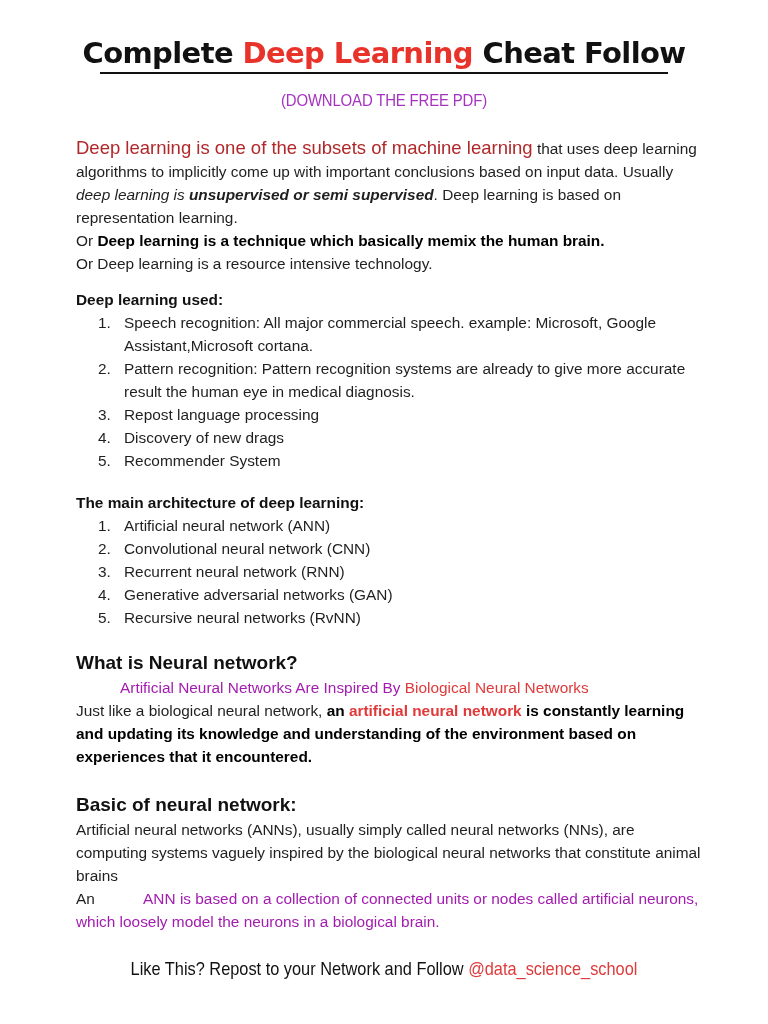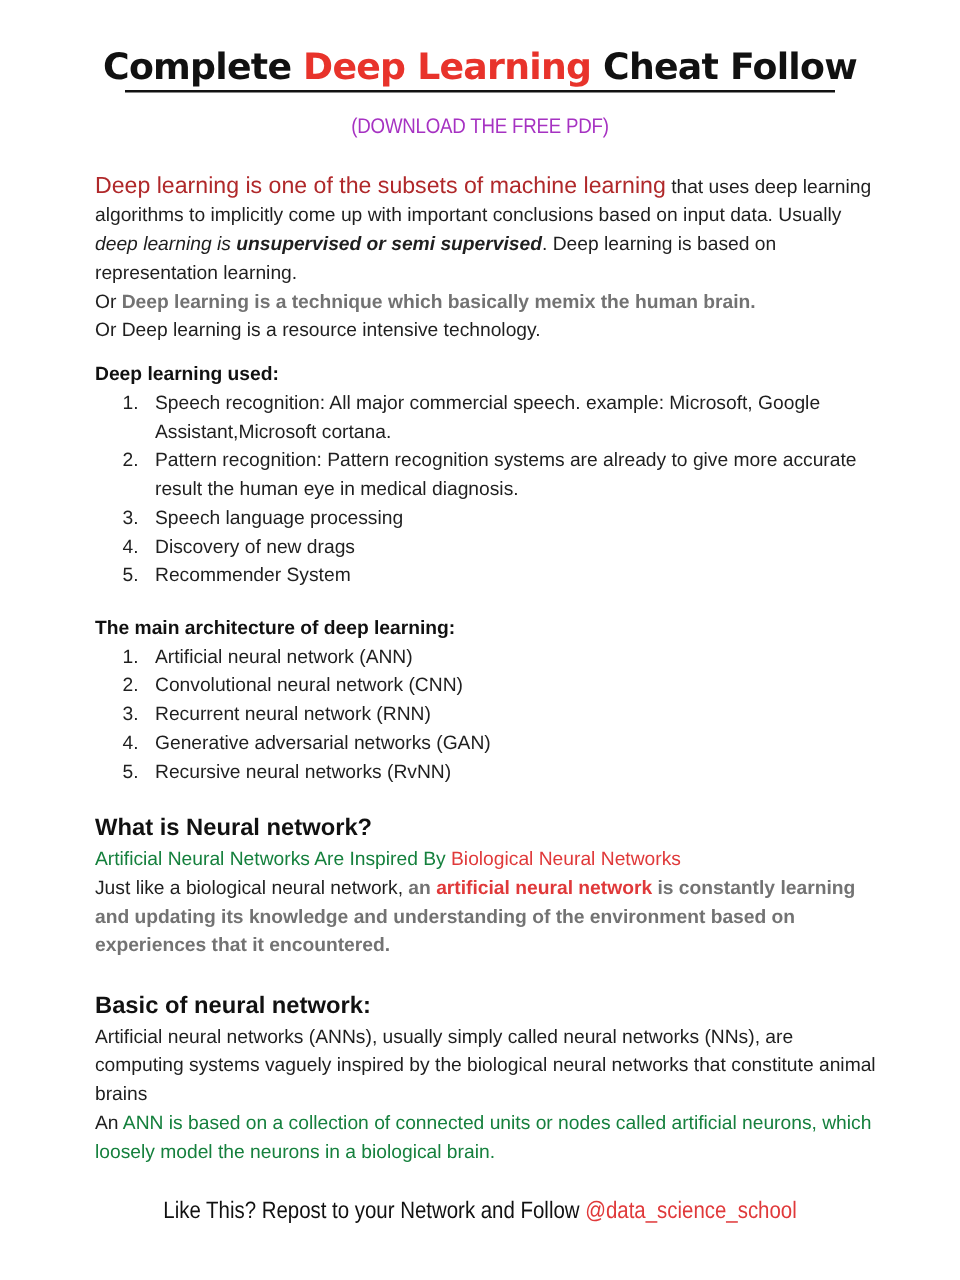--- a/index.html
+++ b/index.html
@@ -88,23 +88,23 @@
     ol li .num {
       position: absolute;
       left: 22px;
     }
     .h2 {
       font-weight: bold;
       font-size: 19px;
       color: #111;
       line-height: 26px;
     }
-    .blue { color: #15803d; }
+    .blue { color: #a21caf; margin-left: 44px; }
     .red { color: #e0393a; }
-    .bold { font-weight: bold; color: #737373; margin-top: 40px; }
+    .bold { font-weight: bold; color: #000000; margin-top: 40px; }
     .footer {
       position: absolute;
       left: 0;
       width: 768px;
       top: 958px;
       text-align: center;
       font-family: "Liberation Sans", sans-serif;
       font-size: 19px;
       color: #111;
       transform: scaleX(0.86);
@@ -124,21 +124,21 @@
   <div><span class="lead">Deep learning is one of the subsets of machine learning</span><span> that uses deep learning algorithms to implicitly  come up with important conclusions based on input data.  Usually </span><i>deep learning is </i><b><i>unsupervised or semi supervised</i></b><span>. Deep learning is based on representation learning.</span></div>
   <div><span>Or </span><span class="bold">Deep learning is a technique which basically memix the human brain.</span></div>
   <div>Or Deep learning is a resource intensive technology.</div>
 </div>
 
 <div class="block" style="top:288px;">
   <div class="section-head">Deep learning used:</div>
   <ol>
     <li><span class="num">1.</span><span>Speech recognition: All major commercial speech.  example: Microsoft, Google Assistant,Microsoft cortana.</span></li>
     <li><span class="num">2.</span><span>Pattern recognition: Pattern recognition systems are already to give  more accurate result the human eye in medical diagnosis.</span></li>
-    <li><span class="num">3.</span><span>Speech language processing</span></li>
+    <li><span class="num">3.</span><span>Repost language processing</span></li>
     <li><span class="num">4.</span><span>Discovery of new drags</span></li>
     <li><span class="num">5.</span><span>Recommender System</span></li>
   </ol>
 </div>
 
 <div class="block" style="top:491px;">
   <div class="section-head">The main architecture of deep learning:</div>
   <ol>
     <li><span class="num">1.</span><span>Artificial neural network (ANN)</span></li>
     <li><span class="num">2.</span><span>Convolutional neural network (CNN)</span></li>

